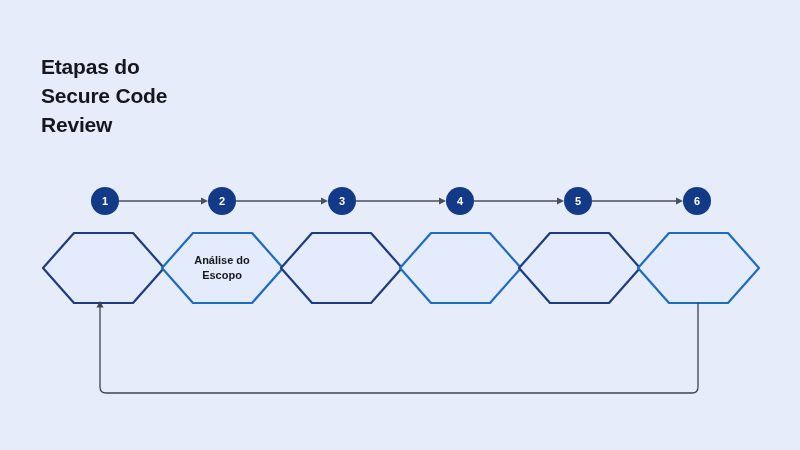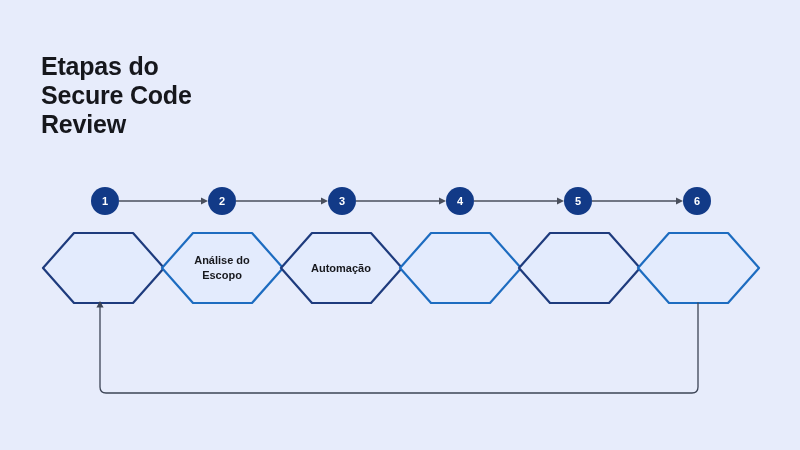--- a/index.html
+++ b/index.html
@@ -20,21 +20,21 @@
     width: 800px;
     height: 450px;
   }
 
   
   #title {
     position: absolute;
     left: 41px;
     top: 52px;
     width: 320px;
-    font-size: 25px;
+    font-size: 21px;
     line-height: 29px;
     font-weight: bold;
     color: #16171c;
     letter-spacing: -0.2px;
     white-space: pre-line;
   }
 
   
   #timeline {
     position: absolute;
@@ -104,21 +104,20 @@
     <polygon points="638,268 669,233 728,233 759,268 728,303 669,303" fill="#e3ebfd" stroke="#1d6cc0" stroke-width="2.2" stroke-linejoin="round"></polygon>
 
     <g>
       <path d="M 698,303 L 698,387 Q 698,393 692,393 L 106,393 Q 100,393 100,387 L 100,306" fill="none" stroke="#3c4455" stroke-width="1.3" stroke-linecap="round"></path>
       <polygon points="100,301 96.4,307.5 103.6,307.5" fill="#3c4455"></polygon>
     </g>
   </svg>
 
   <div class="hex-label" style="left:222px; top:268px;">Análise do
 Escopo</div>
-  <div class="hex-label" style="left:341px; top:268px;">Automação</div>
 
   <svg id="timeline" viewBox="0 0 800 450" xmlns="http://www.w3.org/2000/svg">
     <g stroke="#4a4f5c" stroke-width="1.3" fill="#4a4f5c">
       <line x1="119" y1="201" x2="203" y2="201"></line>
       <polygon points="208,201 201,197.6 201,204.4" stroke="none"></polygon>
 
       <line x1="236" y1="201" x2="323" y2="201"></line>
       <polygon points="328,201 321,197.6 321,204.4" stroke="none"></polygon>
 
       <line x1="356" y1="201" x2="441" y2="201"></line>

